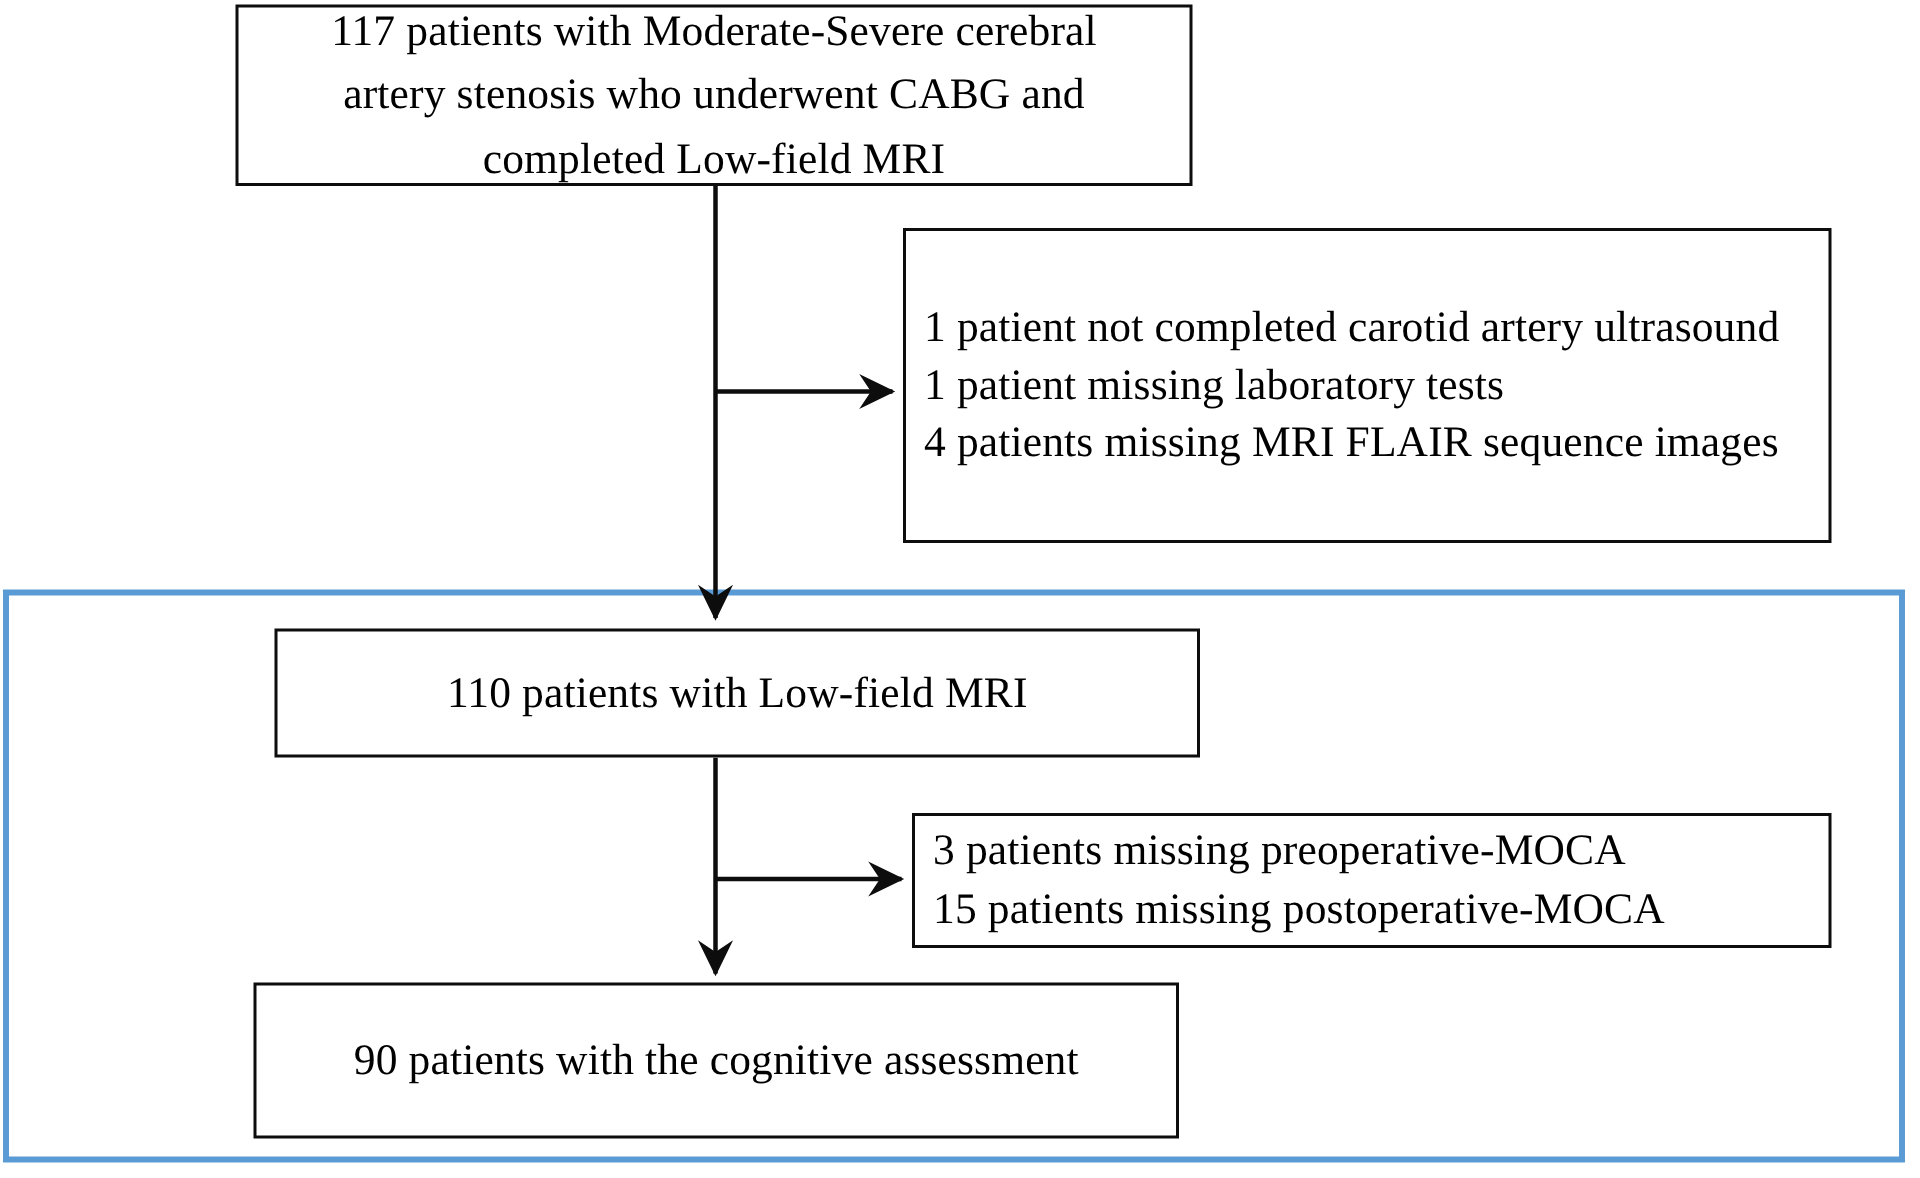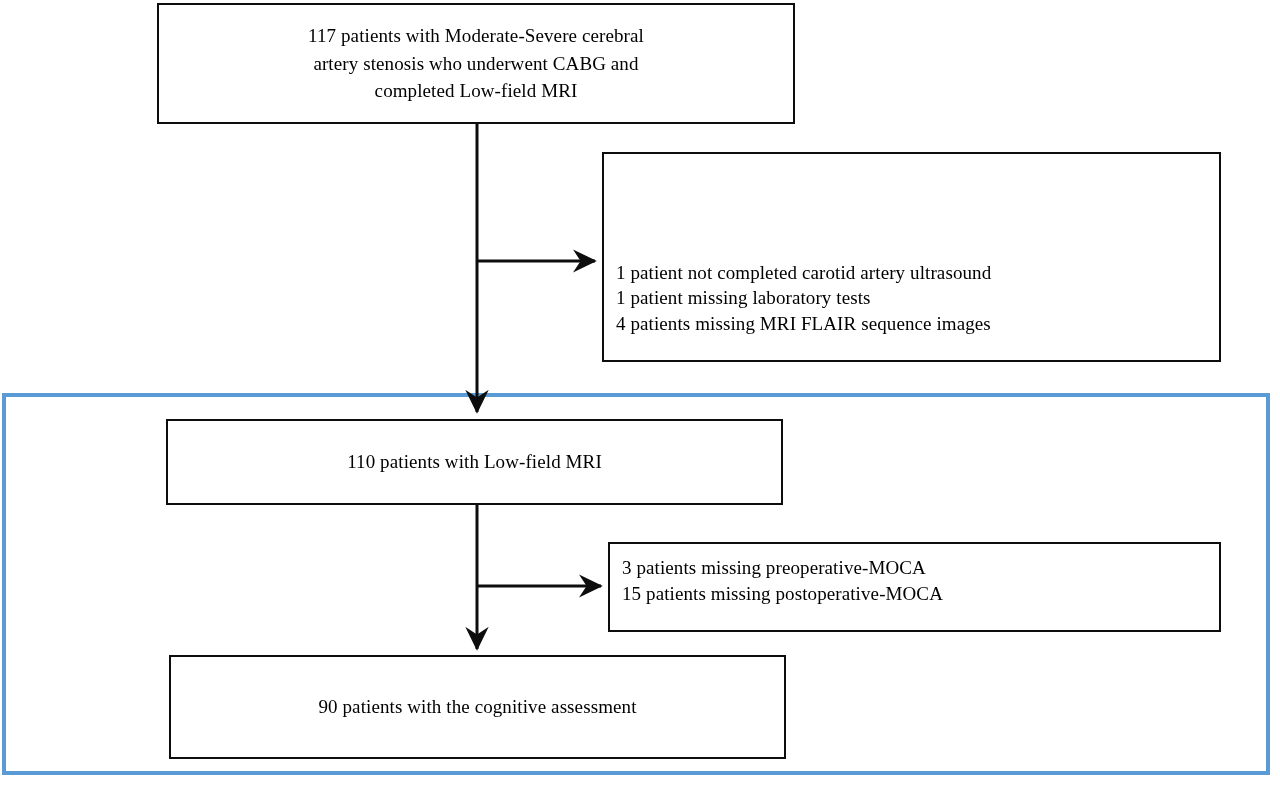--- a/index.html
+++ b/index.html
@@ -47,35 +47,35 @@
   }
   .node.center {
     align-items: center;
     text-align: center;
   }
   .node.left {
     align-items: flex-start;
     text-align: left;
   }
   .node-line {
-    font-size: 19px;
+    font-size: 29px;
     line-height: 1.33;
     white-space: nowrap;
     letter-spacing: 0.1px;
   }
   .node.left .node-line {
     padding-left: 12px;
   }
   
   #node-enrolled .node-line {
     line-height: 1.45;
   }
   
   .node.exclusions {
-    justify-content: flex-end;
+    justify-content: center;
     padding: 24px 0;
   }
 </style>
 </head>
 <body>
 
 <div id="canvas">
 
   <div class="highlight-rect" id="analysis-highlight" style="left: 2px; top: 393px; width: 1268px; height: 382px; border-color: rgb(91, 155, 213);"></div>
 
@@ -100,21 +100,21 @@
     <div class="node-line">artery stenosis who underwent CABG  and</div>
     <div class="node-line">completed Low-field MRI</div>
   </div>
 
   <div class="node left exclusions" id="node-exclusions-1" style="left:602px; top:152px; width:619px; height:210px;">
     <div class="node-line">1 patient not completed carotid artery  ultrasound</div>
     <div class="node-line">1 patient missing laboratory tests</div>
     <div class="node-line">4 patients missing MRI FLAIR sequence images</div>
   </div>
 
-  <div class="node center" id="node-mri-cohort" style="left:166px; top:419px; width:617px; height:86px;">
+  <div class="node center" id="node-mri-cohort" style="left:183px; top:419px; width:617px; height:86px;">
     <div class="node-line">110 patients with Low-field MRI</div>
   </div>
 
   <div class="node left exclusions" id="node-exclusions-2" style="left:608px; top:542px; width:613px; height:90px;">
     <div class="node-line">3 patients missing preoperative-MOCA</div>
     <div class="node-line">15 patients missing postoperative-MOCA</div>
   </div>
 
   <div class="node center" id="node-final-cohort" style="left:169px; top:655px; width:617px; height:104px;">
     <div class="node-line">90 patients with the cognitive assessment</div>

